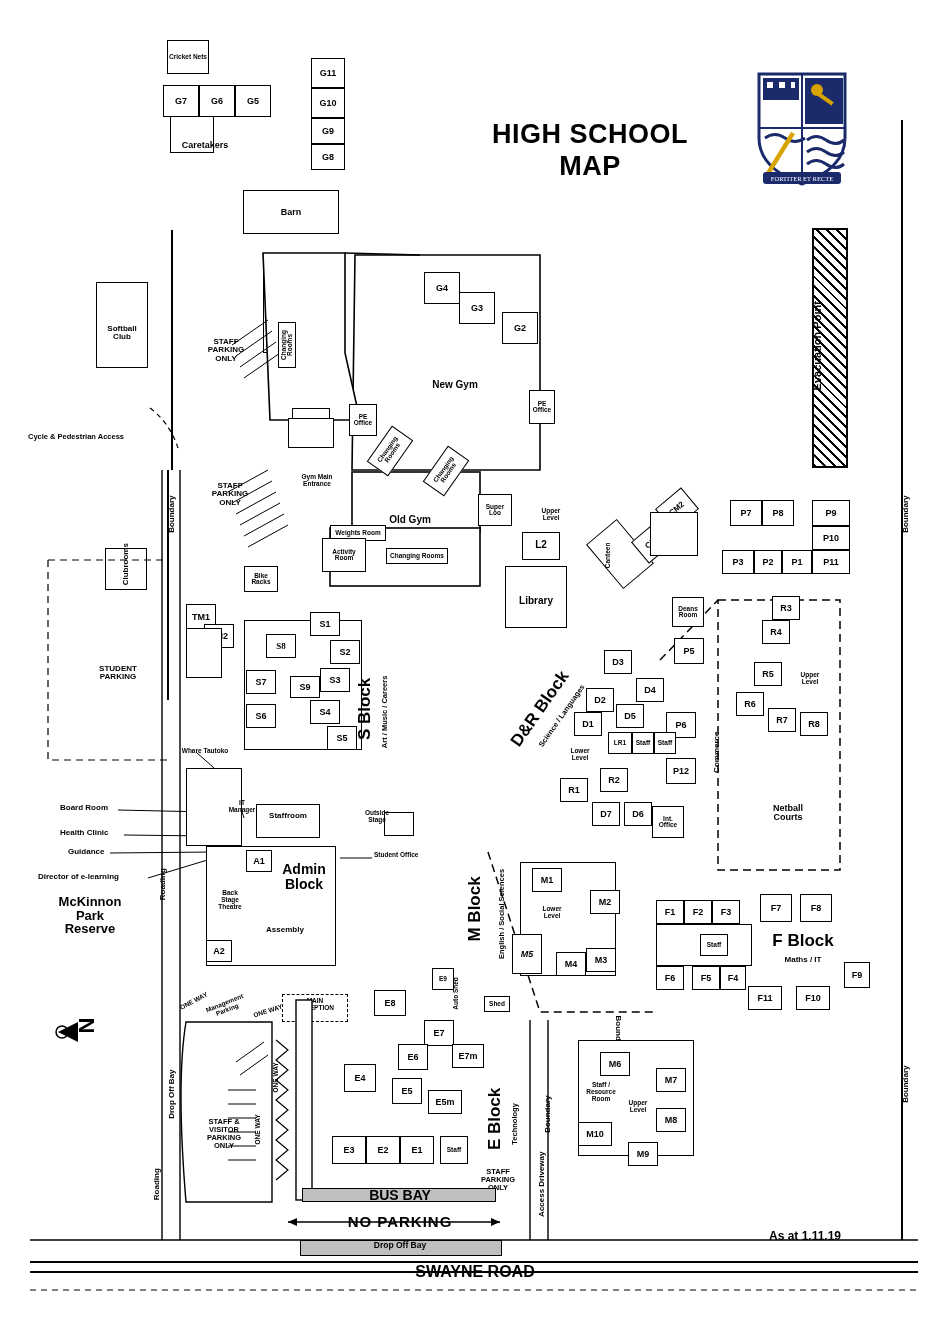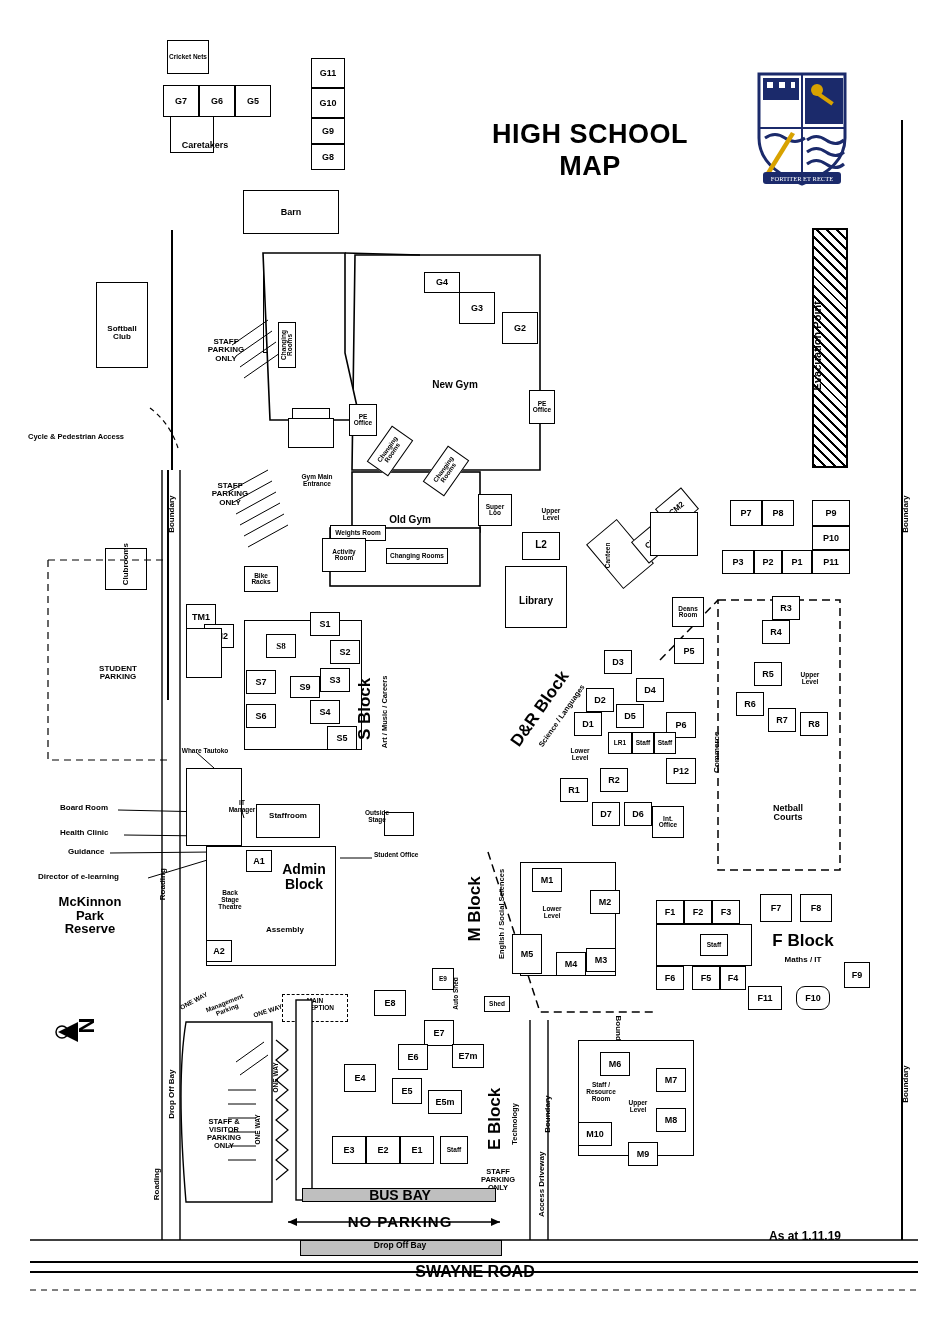--- a/index.html
+++ b/index.html
@@ -145,21 +145,21 @@
       <line x1="196" y1="752" x2="214" y2="768"></line>
       <line x1="240" y1="805" x2="244" y2="818"></line>
     </g>
 
     <path d="M30 1290 L918 1290" stroke="#000" stroke-width="1" stroke-dasharray="6 5"></path>
   </svg>
 
   <div class="lbl" style="left:400px;top:380px;width:110px;font-size:10px;">New Gym</div>
   <div class="lbl" style="left:370px;top:515px;width:80px;font-size:10px;">Old Gym</div>
 
-  <div class="bx" style="left:424px;top:272px;width:36px;height:21px;">G4</div>
+  <div class="bx" style="left:424px;top:272px;width:36px;height:32px;">G4</div>
   <div class="bx" style="left:459px;top:292px;width:36px;height:32px;">G3</div>
   <div class="bx" style="left:502px;top:312px;width:36px;height:32px;">G2</div>
   <div class="bx" style="left:292px;top:408px;width:38px;height:28px;">G1</div>
   <div class="flat" style="left:288px;top:418px;width:46px;height:30px;"></div>
 
   <div class="bx xs" style="left:349px;top:404px;width:28px;height:32px;">
       <span style="white-space:pre-line">PE
 Office</span>
     </div>
   <div class="bx xs" style="left:529px;top:390px;width:26px;height:34px;">
@@ -327,21 +327,21 @@
   <svg class="ov" style="pointer-events:none">
     <polygon points="58,1032 78,1022 78,1042" fill="#000"></polygon>
     <circle cx="62" cy="1032" r="6" fill="none" stroke="#000" stroke-width="1.5"></circle>
   </svg>
 
   <div class="flat" style="left:520px;top:862px;width:96px;height:114px;"></div>
   <div class="bx" style="left:532px;top:868px;width:30px;height:24px;">M1</div>
   <div class="bx" style="left:590px;top:890px;width:30px;height:24px;">M2</div>
   <div class="bx" style="left:586px;top:928px;width:30px;height:24px;margin-top:20px;">M3</div>
   <div class="bx" style="left:556px;top:952px;width:30px;height:24px;">M4</div>
-  <div class="bx" style="left:512px;top:934px;width:30px;height:40px;">M5</div>
+  <div class="bx" style="left:512px;top:934px;width:30px;height:40px;font-style:italic;">M5</div>
   <div class="lbl xs" style="left:528px;top:906px;width:48px;white-space:pre-line;">Lower
 Level</div>
   <div class="lbl rot90" style="left:420px;top:900px;width:110px;font-size:17px;">M Block</div>
   <div class="lbl rot90" style="left:442px;top:910px;width:120px;font-size:7.5px;">English / Social Sciences</div>
 
   <div class="flat" style="left:578px;top:1040px;width:116px;height:116px;"></div>
   <div class="bx" style="left:600px;top:1052px;width:30px;height:24px;">M6</div>
   <div class="bx" style="left:656px;top:1068px;width:30px;height:24px;">M7</div>
   <div class="bx" style="left:656px;top:1108px;width:30px;height:24px;">M8</div>
   <div class="bx" style="left:628px;top:1142px;width:30px;height:24px;">M9</div>
@@ -357,21 +357,21 @@
   <div class="bx" style="left:712px;top:900px;width:28px;height:24px;">F3</div>
   <div class="bx" style="left:760px;top:894px;width:32px;height:28px;">F7</div>
   <div class="bx" style="left:800px;top:894px;width:32px;height:28px;">F8</div>
   <div class="flat" style="left:656px;top:924px;width:96px;height:42px;"></div>
   <div class="bx xs" style="left:700px;top:934px;width:28px;height:22px;">Staff</div>
   <div class="bx" style="left:656px;top:966px;width:28px;height:24px;">F6</div>
   <div class="bx" style="left:692px;top:966px;width:28px;height:24px;">F5</div>
   <div class="bx" style="left:720px;top:966px;width:26px;height:24px;">F4</div>
   <div class="bx" style="left:844px;top:962px;width:26px;height:26px;">F9</div>
   <div class="bx" style="left:748px;top:986px;width:34px;height:24px;">F11</div>
-  <div class="bx" style="left:796px;top:986px;width:34px;height:24px;border-radius:9px;">F10</div>
+  <div class="bx" style="left:796px;top:986px;width:34px;height:24px;">F10</div>
   <div class="lbl" style="left:750px;top:932px;width:106px;font-size:17px;">F Block</div>
   <div class="lbl" style="left:758px;top:956px;width:90px;font-size:8px;">Maths / IT</div>
 
   <div class="bx xs" style="left:432px;top:968px;width:22px;height:22px;">E9</div>
   <div class="lbl xs rot90" style="left:428px;top:990px;width:56px;">Auto Shed</div>
   <div class="bx xs" style="left:484px;top:996px;width:26px;height:16px;">Shed</div>
   <div class="bx" style="left:374px;top:990px;width:32px;height:26px;">E8</div>
   <div class="bx" style="left:424px;top:1020px;width:30px;height:26px;">E7</div>
   <div class="bx" style="left:452px;top:1044px;width:32px;height:24px;">E7m</div>
   <div class="bx" style="left:398px;top:1044px;width:30px;height:26px;">E6</div>

